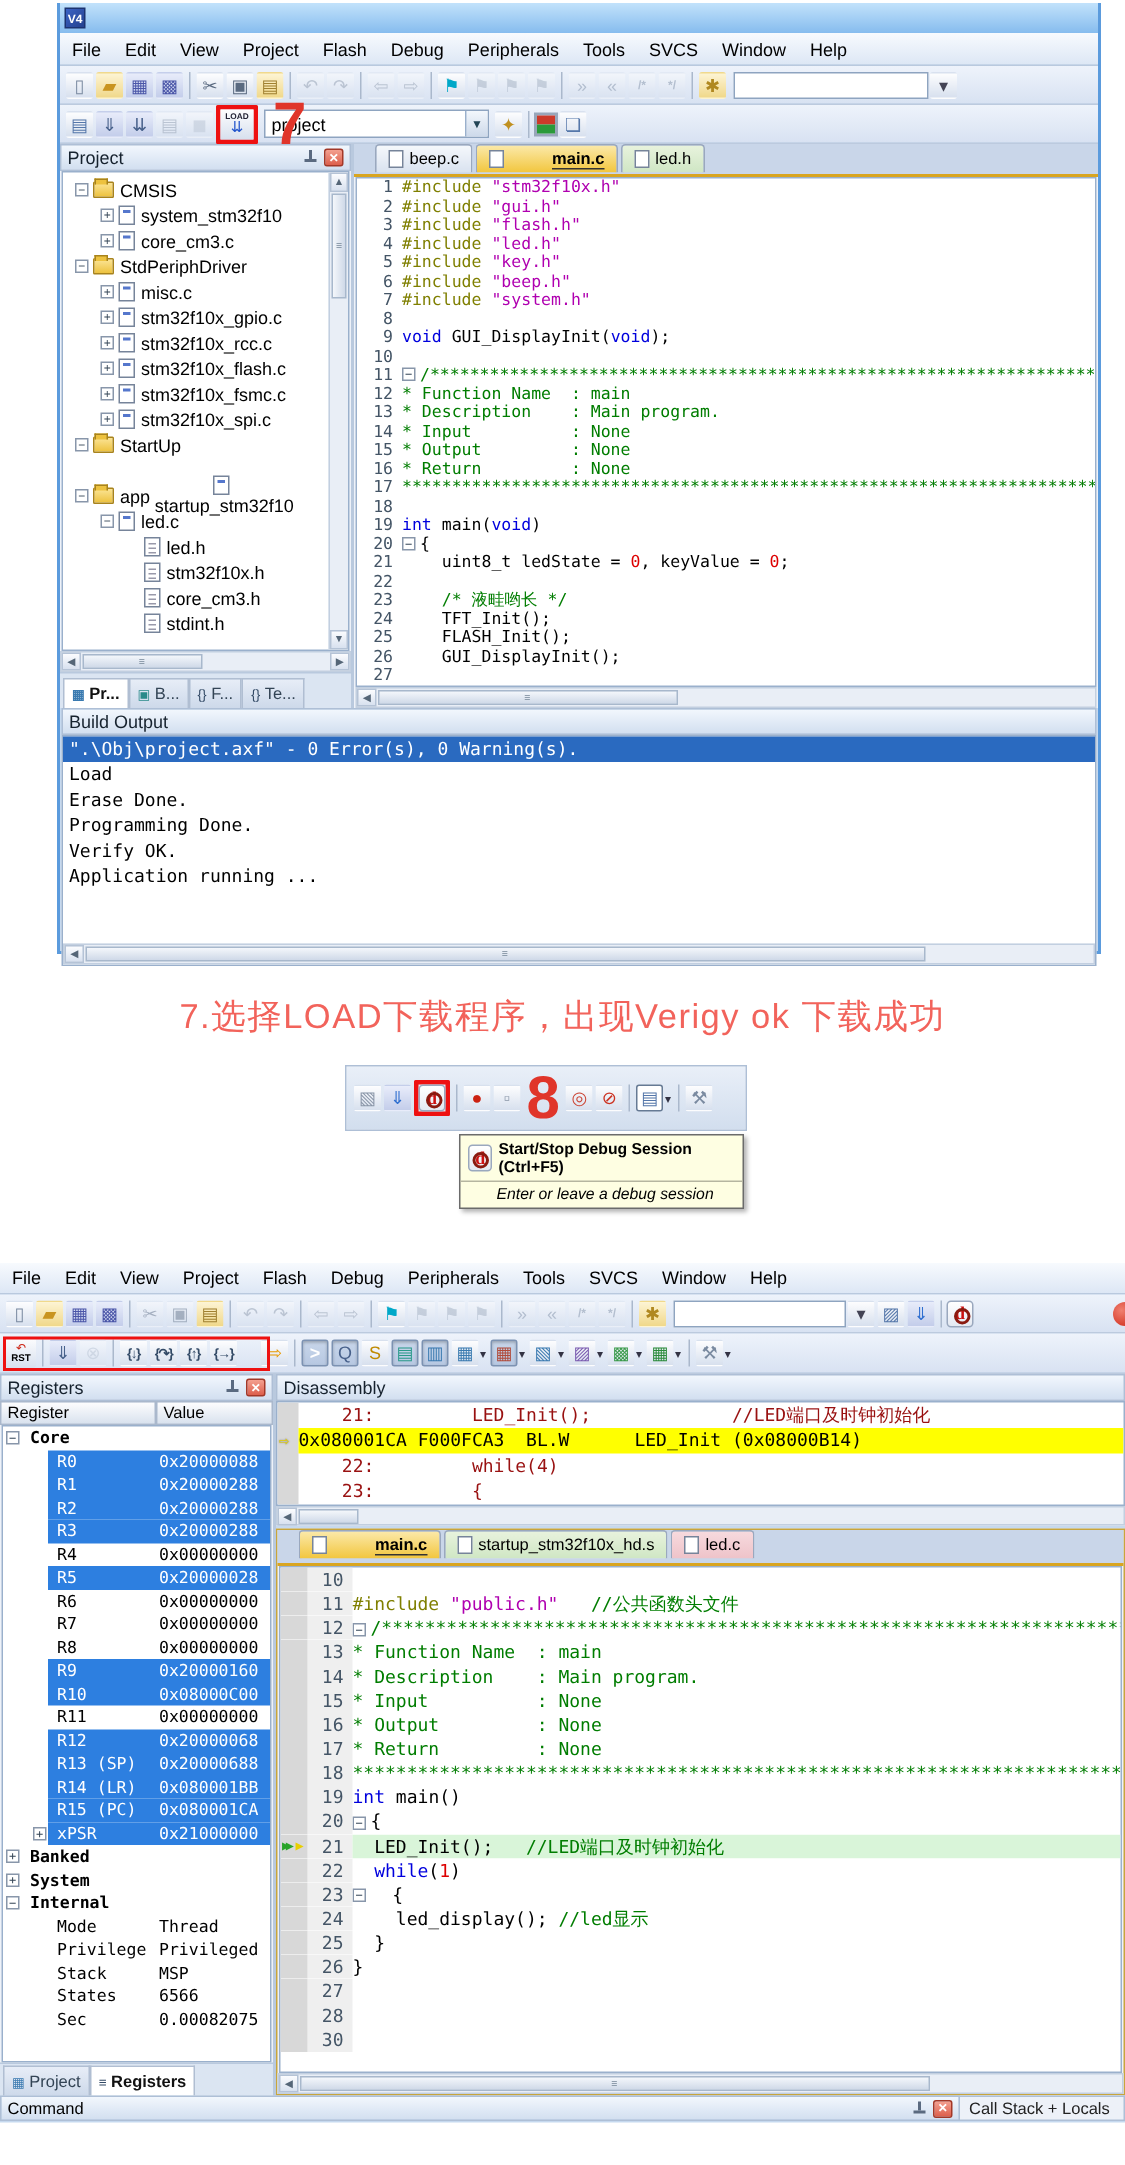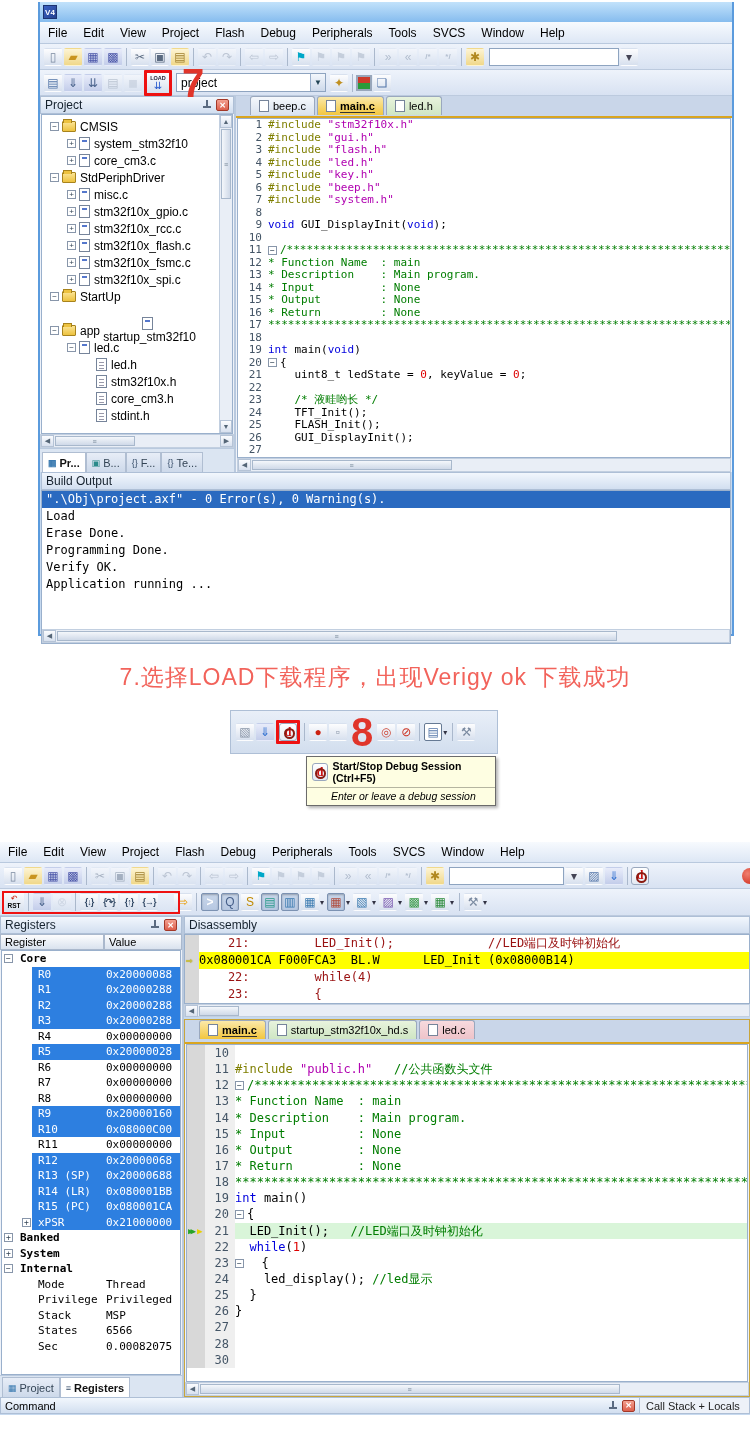--- a/index.html
+++ b/index.html
@@ -69,21 +69,21 @@
   .paneltabs{display:flex;align-items:flex-end;height:24px;background:#dbe5f2;border-top:1px solid #b9c9de;font-size:11px;padding:0 2px;}
   .ptab{display:flex;align-items:center;gap:3px;padding:2px 5px;height:20px;border:1px solid #b0bed2;border-bottom:none;
         background:linear-gradient(#e7edf7,#cdd9ea);color:#345;white-space:nowrap;}
   .ptab.active{background:#fff;font-weight:bold;color:#111;}
   .ptab .ticn{font-size:9px;}
   #w1-ed{flex:1;display:flex;flex-direction:column;background:#eef2f9;overflow:hidden;}
   .edtabs{display:flex;height:22px;padding-left:14px;background:#c9d6e9;border-bottom:2px solid #d9a520;}
   .edtab{display:flex;align-items:center;gap:4px;height:19px;padding:0 8px;font-size:11px;border:1px solid #9aa8be;border-bottom:none;
          border-radius:3px 3px 0 0;background:linear-gradient(#f5f8fc,#d9e2ef);margin-right:2px;white-space:nowrap;}
   .edtab.active{background:linear-gradient(#fbe9a9,#f2c63e);font-weight:bold;}
-  .edtab.active .lbl{border-bottom:1px solid #333;}
+  .edtab.active .lbl{border-bottom:1px solid #333;margin-left:28px;}
   .edtab.green{background:linear-gradient(#e8f3dd,#cfe6c4);}
   .edtab.pink{background:linear-gradient(#f7dade,#eec3c9);}
   .edtab .ticn{width:10px;height:12px;background:#fff;border:1px solid #76849a;}
   .codearea{flex:1;background:#fff;border:1px solid #9ab0cc;margin:0 1px;overflow:hidden;
             font-family:"DejaVu Sans Mono",monospace;}
   .cl{display:flex;white-space:pre;overflow:hidden;}
   #w1-code .cl{height:12.5px;font-size:11px;line-height:12.5px;}
   .cl .gut{flex:0 0 30px;text-align:right;padding-right:6px;color:#445566;}
   .cl .marg{flex:0 0 18px;background:#d8d8d8;position:relative;font-size:9px;line-height:14px;}
   .cl .code{flex:1;overflow:hidden;position:relative;}

